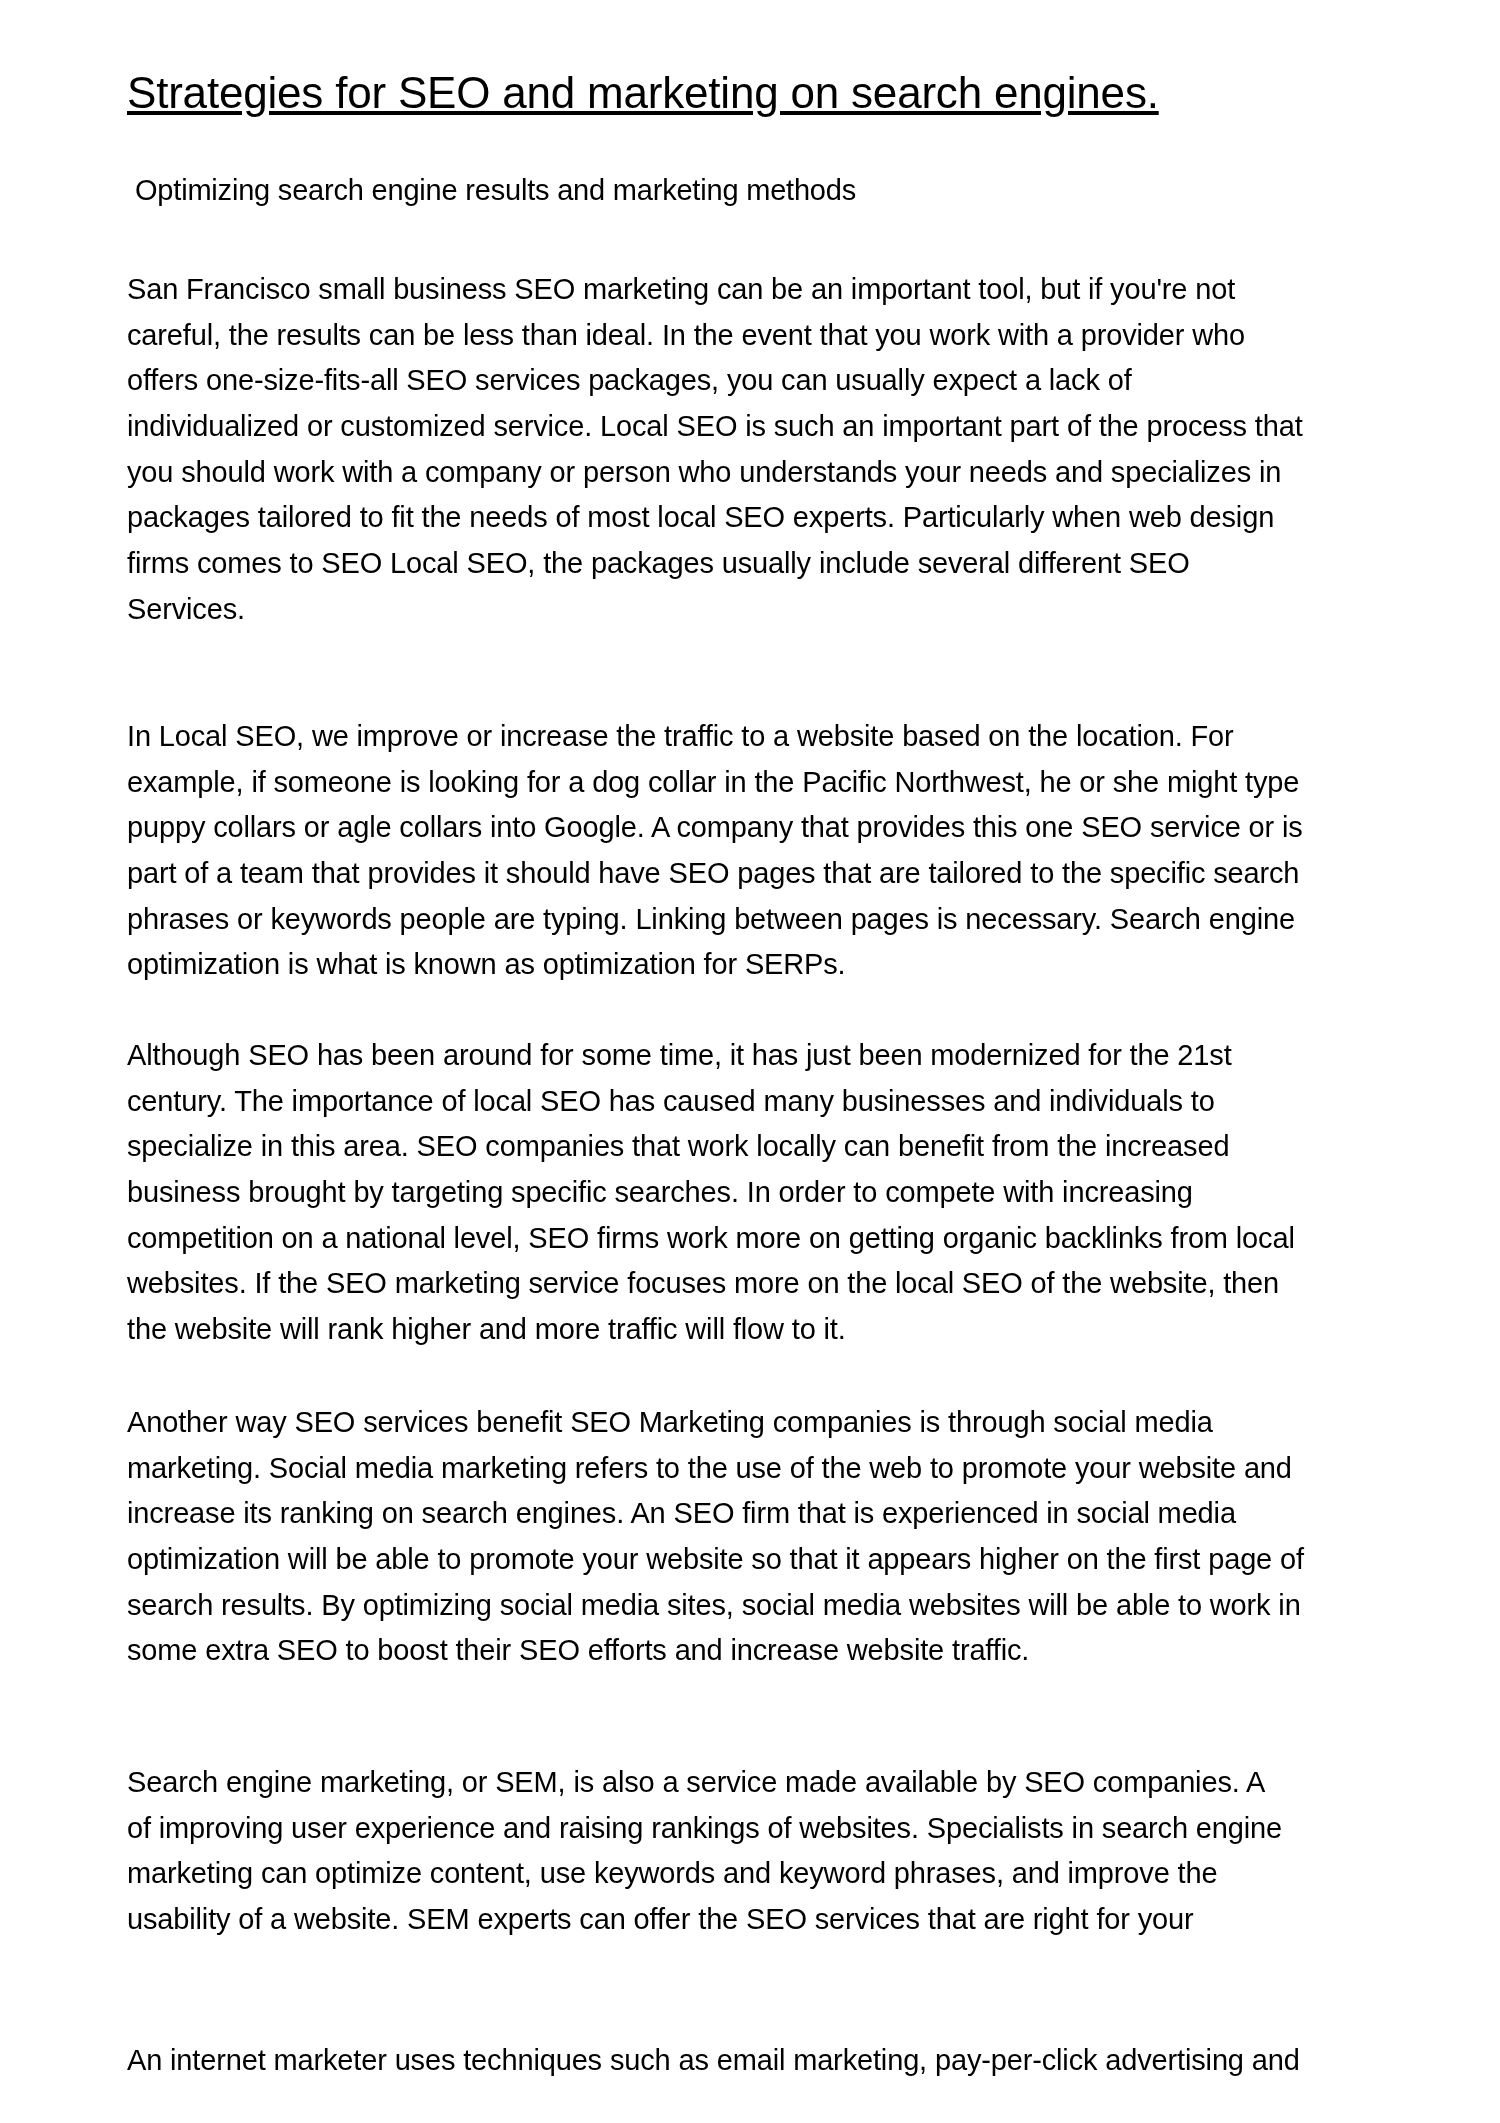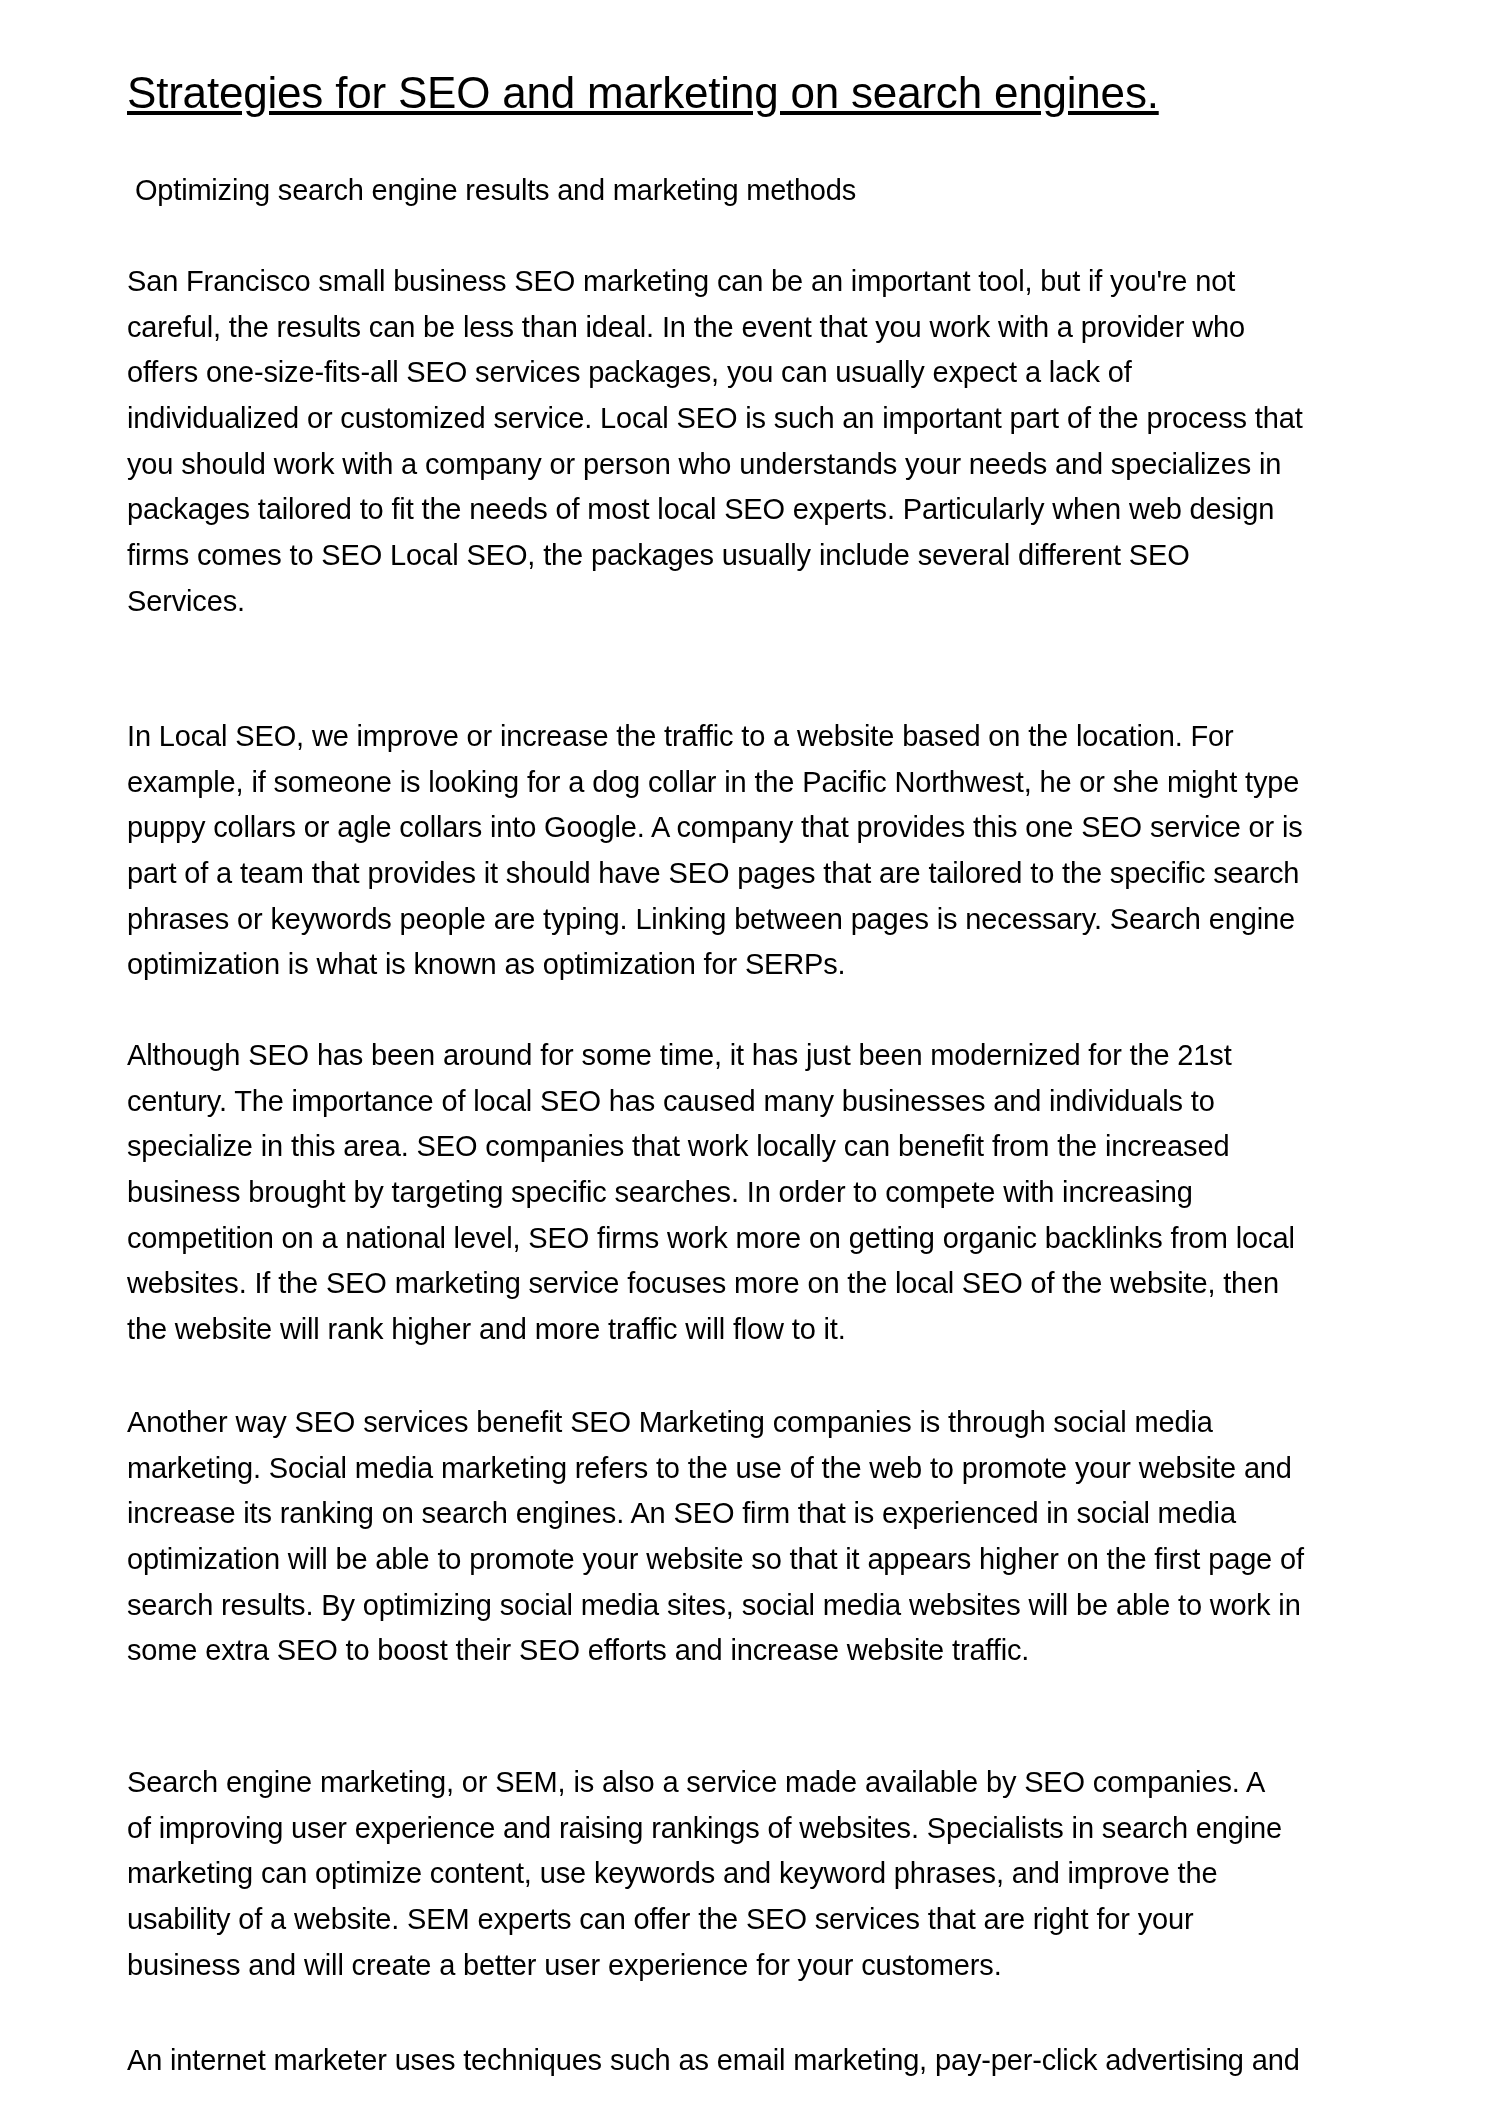--- a/index.html
+++ b/index.html
@@ -49,21 +49,21 @@
       margin: 0;
     }
     .line {
       display: block;
       font-size: 29px;
       line-height: 45.7px;
       height: 45.7px;
       white-space: nowrap;
       letter-spacing: -0.15px;
     }
-    #p1 { top: 259px; }
+    #p1 { top: 267px; }
     #p2 { top: 714px; }
     #p3 { top: 1033px; }
     #p4 { top: 1400px; }
     #p5 { top: 1721px; margin-top: 39px; }
     #p6 { top: 2038px; }
   </style>
 </head>
 <body>
 
 <div class="page">
@@ -107,19 +107,18 @@
     <span class="line">optimization will be able to promote your website so that it appears higher on the first page of</span>
     <span class="line">search results. By optimizing social media sites, social media websites will be able to work in</span>
     <span class="line">some extra SEO to boost their SEO efforts and increase website traffic.</span>
   </p>
 
   <p class="para" id="p5">
     <span class="line">Search engine marketing, or SEM, is also a service made available by SEO companies. A</span>
     <span class="line">of improving user experience and raising rankings of websites. Specialists in search engine</span>
     <span class="line">marketing can optimize content, use keywords and keyword phrases, and improve the</span>
     <span class="line">usability of a website. SEM experts can offer the SEO services that are right for your</span>
-    <span class="line">business and will create a better user experience for your customers.</span>
   </p>
 
   <p class="para" id="p6">
     <span class="line">An internet marketer uses techniques such as email marketing, pay-per-click advertising and</span>
   </p>
 </div>
 
 </body></html>

